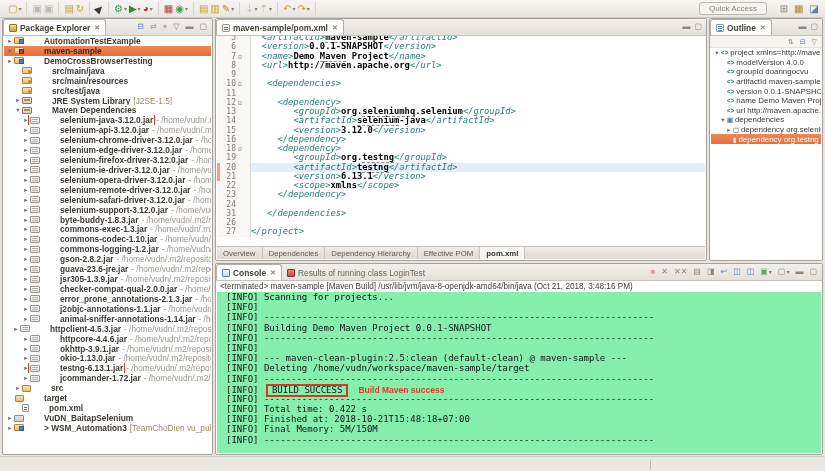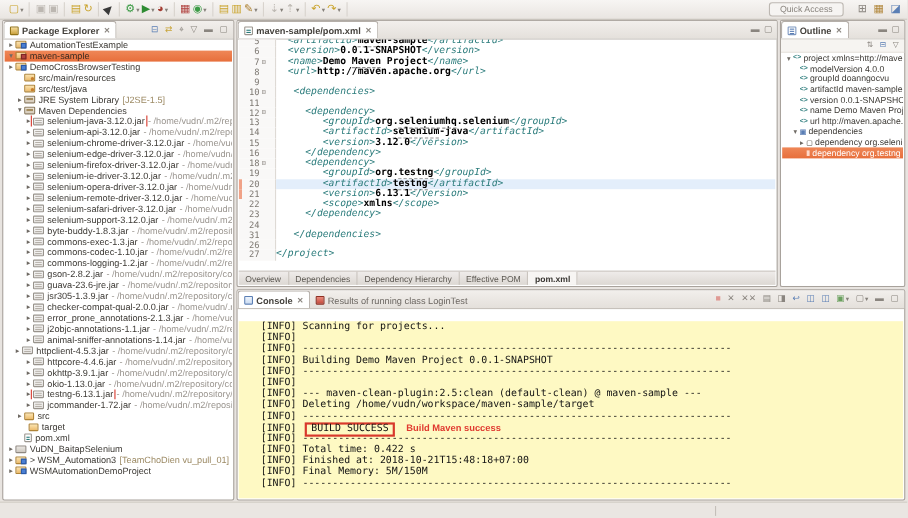--- a/index.html
+++ b/index.html
@@ -44,21 +44,21 @@
   .ti-console{background:linear-gradient(#eef4fb,#cbdcf2);border:1px solid #5b7fb5;}
   .ti-results{background:linear-gradient(#e88b7d,#c64a3c);border:1px solid #8e2e22;}
 
   
   #pe-tree{position:absolute;top:17px;bottom:1px;left:1px;right:1px;overflow:hidden;font-size:8.3px;}
   .pe-row{display:flex;align-items:center;height:9.93px;white-space:nowrap;overflow:hidden;color:#3c3934;}
   .pe-row.sel{background:linear-gradient(#ef8757,#e76f3c);color:#3b2a20;}
   .tw{width:8px;flex:0 0 8px;text-align:center;font-size:6.5px;color:#6f6a64;}
   .pe-wrap{display:flex;align-items:center;}
   .pe-wrap.redbox{outline:1.5px solid #d8382c;outline-offset:1px;align-items:center;}
-  .pe-lbl{margin-left:3px;}
+  .pe-lbl{margin-left:20px;font-weight:bold;}
   .pe-suffix{color:#9c8a64;margin-left:3px;}
   .pe-path{color:#9a958f;margin-left:3px;}
 
   .ic{width:10px;height:7px;flex:0 0 10px;position:relative;border-radius:1px;box-sizing:border-box;}
   .ic.fold,.ic.pkgf,.ic.prj,.ic.mvn{background:linear-gradient(#fbe3ae,#ecbb6c);border:1px solid #b08538;}
   .ic.prjc{background:linear-gradient(#e9e6e1,#cfc9c1);border:1px solid #8f8880;}
   .ic.prj::after{content:"";position:absolute;right:-1px;bottom:-1px;width:3px;height:3px;background:#4a7fd4;border:1px solid #2b5aa8;}
   .ic.mvn::after{content:"";position:absolute;right:-1px;bottom:-1px;width:3px;height:3px;background:#b0413e;border:1px solid #7d2523;}
   .ic.pkgf::after{content:"";position:absolute;right:0;bottom:0;width:3px;height:3px;background:#c77f2e;border-radius:50%;}
   .ic.lib{background:linear-gradient(#efe9df,#d6ccbc);border:1px solid #8a7a5e;}
@@ -94,21 +94,21 @@
   .ol-row.sel{background:linear-gradient(#ef8757,#e76f3c);color:#fff;}
   .oi{font-size:6.3px;margin-right:2px;font-weight:bold;}
   .oi.el{color:#2a7b7b;}
   .oi.dep{color:#5b7fb5;}
   .oi.depi{color:#8a857f;}
   .oi.depi2{color:#b0413e;}
   .ol-row.sel .oi{color:#ffd9c9;}
 
   
   #co-status{height:11px;font-size:8.2px;color:#3f3c38;padding:1px 4px 0 4px;white-space:nowrap;overflow:hidden;background:#fff;}
-  #co-out{position:absolute;top:28px;left:1px;right:1px;bottom:1px;background:#fef9c3;font-family:"DejaVu Sans Mono",monospace;font-size:9px;line-height:10.2px;white-space:pre;overflow:hidden;color:#111;padding-left:20px;}
+  #co-out{position:absolute;top:28px;left:1px;right:1px;bottom:1px;background:#86efac;font-family:"DejaVu Sans Mono",monospace;font-size:9px;line-height:10.2px;white-space:pre;overflow:hidden;color:#111;padding-left:9px;}
   .co-line{height:10.2px;}
   .box{display:inline-block;border:2px solid #d8382c;padding:0 4px;margin:0 2px;line-height:9px;}
   .note{color:#e03a30;font-family:"Liberation Sans",sans-serif;font-weight:bold;font-size:8.5px;margin-left:8px;}
 </style>
 </head>
 <body>
 
 <div id="toolbar">
   <div id="tb-groups" style="display:flex;align-items:center;">
       <div class="tb-group">
@@ -256,20 +256,27 @@
         <span class="tw">▸</span>
         <span class="pe-wrap">
           <span class="ic prj"></span>
           <span class="pe-lbl">DemoCrossBrowserTesting</span>
         </span>
       </div>
       <div class="pe-row" style="padding-left: 10px;">
         <span class="tw"></span>
         <span class="pe-wrap">
           <span class="ic pkgf"></span>
+          <span class="pe-lbl">src/main/java</span>
+        </span>
+      </div>
+      <div class="pe-row" style="padding-left: 10px;">
+        <span class="tw"></span>
+        <span class="pe-wrap">
+          <span class="ic pkgf"></span>
           <span class="pe-lbl">src/main/resources</span>
         </span>
       </div>
       <div class="pe-row" style="padding-left: 10px;">
         <span class="tw"></span>
         <span class="pe-wrap">
           <span class="ic pkgf"></span>
           <span class="pe-lbl">src/test/java</span>
         </span>
       </div>
@@ -504,21 +511,21 @@
         </span>
         <span class="pe-path">- /home/vudn/.m2/repository/com/beust</span>
       </div>
       <div class="pe-row" style="padding-left: 10px;">
         <span class="tw">▸</span>
         <span class="pe-wrap">
           <span class="ic fold"></span>
           <span class="pe-lbl">src</span>
         </span>
       </div>
-      <div class="pe-row" style="padding-left: 14px;">
+      <div class="pe-row" style="padding-left: 3px;">
         <span class="tw"></span>
         <span class="pe-wrap">
           <span class="ic fold"></span>
           <span class="pe-lbl">target</span>
         </span>
       </div>
       <div class="pe-row" style="padding-left: 10px;">
         <span class="tw"></span>
         <span class="pe-wrap">
           <span class="ic xml"></span>
@@ -532,27 +539,20 @@
           <span class="pe-lbl">VuDN_BaitapSelenium</span>
         </span>
       </div>
       <div class="pe-row" style="padding-left: 2px;">
         <span class="tw">▸</span>
         <span class="pe-wrap">
           <span class="ic prj"></span>
           <span class="pe-lbl">&gt; WSM_Automation3</span>
         </span>
         <span class="pe-suffix">[TeamChoDien vu_pull_01]</span>
-      </div>
-      <div class="pe-row" style="padding-left: 2px;">
-        <span class="tw">▸</span>
-        <span class="pe-wrap">
-          <span class="ic prj"></span>
-          <span class="pe-lbl">WSMAutomationDemoProject</span>
-        </span>
       </div>
     </div>
 </div>
 
 <div id="editor-panel" class="panel">
   <div class="tabbar">
     <div class="tab sel">
       <span class="ti ti-xml"></span>
       <span>maven-sample/pom.xml</span>
       <span class="close">✕</span>
@@ -720,16 +720,17 @@
           <span class="dd">▾</span>
         </span>
         <span class="tb-btn">
           <span class="tb-glyph" style="color: rgb(138, 133, 127);">▬</span>
         </span>
         <span class="tb-btn">
           <span class="tb-glyph" style="color: rgb(138, 133, 127);">▢</span>
         </span>
       </span>
   </div>
+  <div id="co-status">&lt;terminated&gt; maven-sample [Maven Build] /usr/lib/jvm/java-8-openjdk-amd64/bin/java (Oct 21, 2018, 3:48:16 PM)</div>
   <div id="co-out"><div class="co-line"><span>[INFO] Scanning for projects...</span></div><div class="co-line"><span>[INFO] </span></div><div class="co-line"><span>[INFO] ------------------------------------------------------------------------</span></div><div class="co-line"><span>[INFO] Building Demo Maven Project 0.0.1-SNAPSHOT</span></div><div class="co-line"><span>[INFO] ------------------------------------------------------------------------</span></div><div class="co-line"><span>[INFO] </span></div><div class="co-line"><span>[INFO] --- maven-clean-plugin:2.5:clean (default-clean) @ maven-sample ---</span></div><div class="co-line"><span>[INFO] Deleting /home/vudn/workspace/maven-sample/target</span></div><div class="co-line"><span>[INFO] ------------------------------------------------------------------------</span></div><div class="co-line"><span>[INFO] </span><span class="box">BUILD SUCCESS</span><span class="note">Build Maven success</span></div><div class="co-line"><span>[INFO] ------------------------------------------------------------------------</span></div><div class="co-line"><span>[INFO] Total time: 0.422 s</span></div><div class="co-line"><span>[INFO] Finished at: 2018-10-21T15:48:18+07:00</span></div><div class="co-line"><span>[INFO] Final Memory: 5M/150M</span></div><div class="co-line"><span>[INFO] ------------------------------------------------------------------------</span></div></div>
 </div>
 
 <div id="statusbar"></div>
 
 </body></html>

